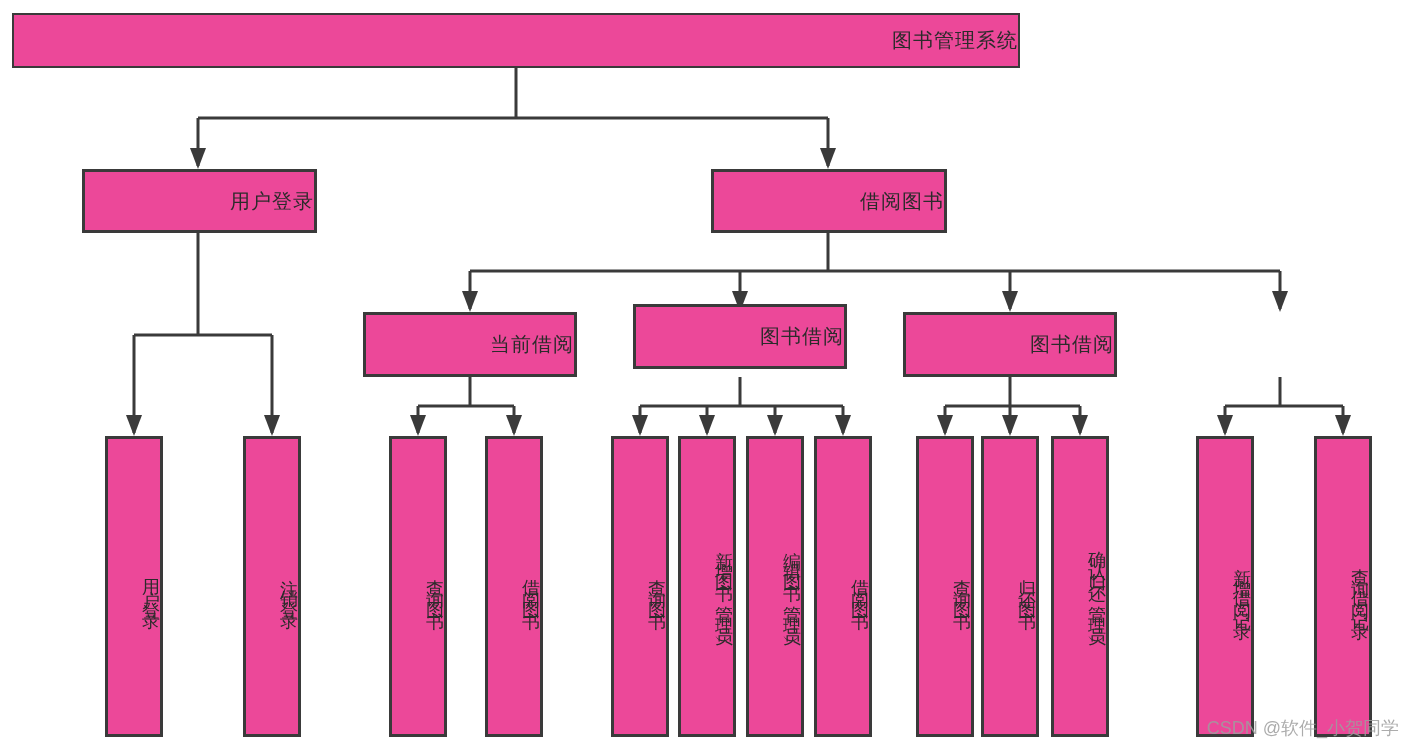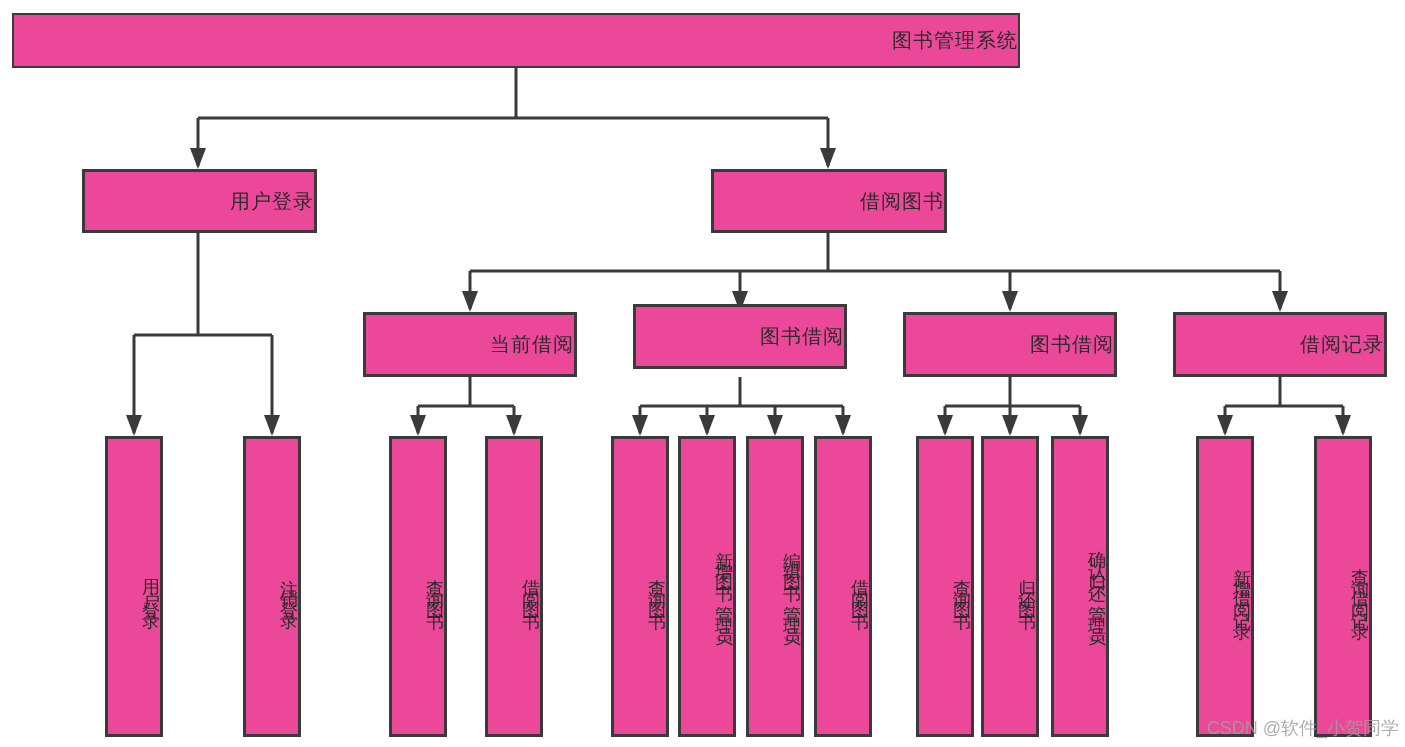--- a/index.html
+++ b/index.html
@@ -112,23 +112,20 @@
 
   <div class="node hbox" style="left:363px; top:312px; width:214px; height:65px;">
     <span class="hlabel">当前借阅</span>
   </div>
   <div class="node hbox" style="left:633px; top:304px; width:214px; height:65px;">
     <span class="hlabel">图书借阅</span>
   </div>
   <div class="node hbox" style="left:903px; top:312px; width:214px; height:65px;">
     <span class="hlabel">图书借阅</span>
   </div>
-  <div class="node hbox" style="left:1173px; top:312px; width:214px; height:65px;">
-    <span class="hlabel">借阅记录</span>
-  </div>
 
   <div class="node vbox" style="left:105px; top:436px; width:58px; height:301px;">
     <span class="vlabel">用户登录</span>
   </div>
   <div class="node vbox" style="left:243px; top:436px; width:58px; height:301px;">
     <span class="vlabel">注销登录</span>
   </div>
 
   <div class="node vbox" style="left:389px; top:436px; width:58px; height:301px;">
     <span class="vlabel">查询图书</span>

